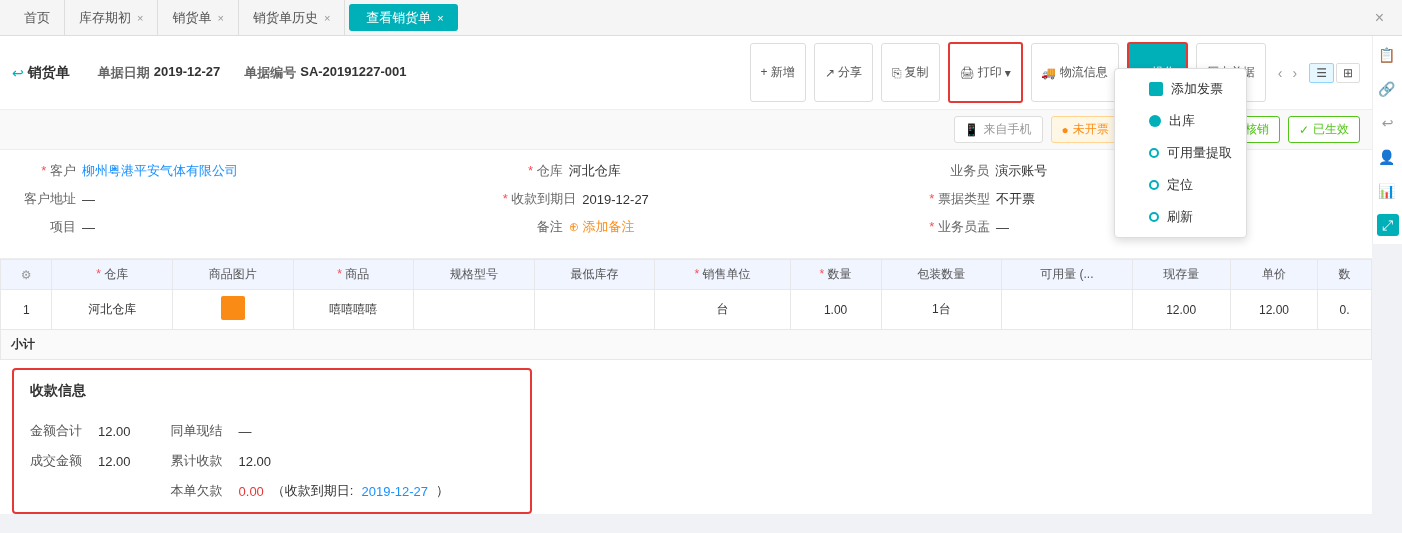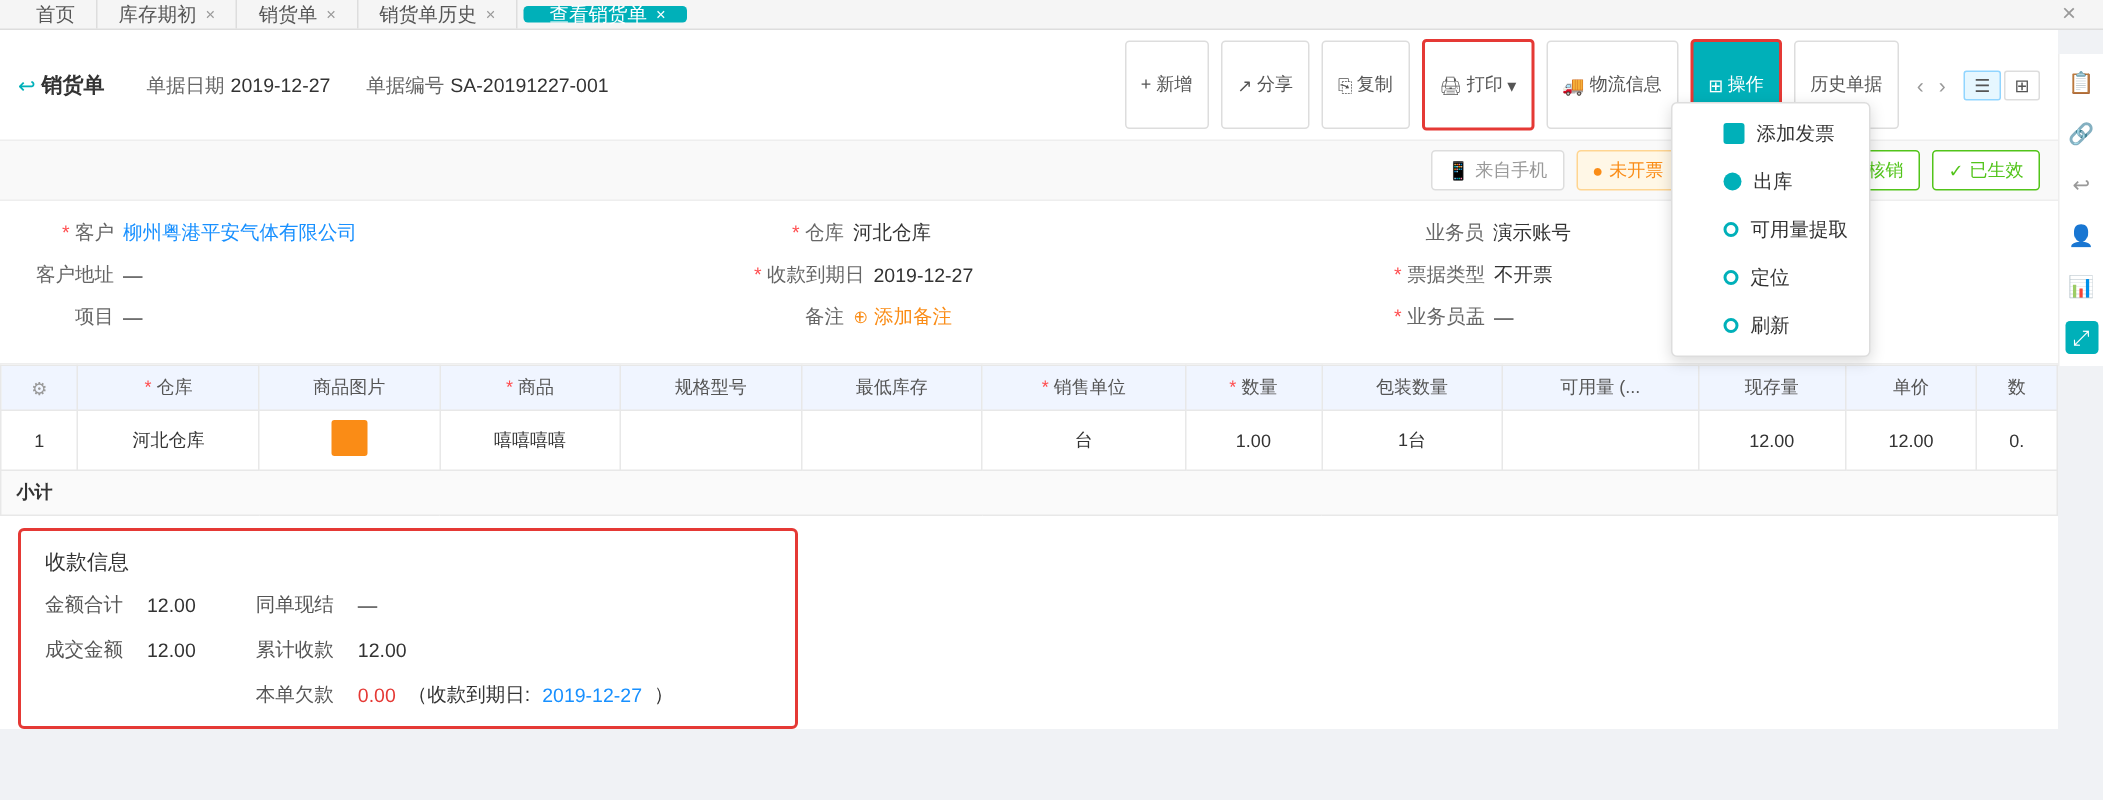--- a/index.html
+++ b/index.html
@@ -1,21 +1,21 @@
 <!DOCTYPE html>
 <html><head>
   <meta charset="utf-8">
   <style>
     * { box-sizing: border-box; margin: 0; padding: 0; }
     body { font-family: 'Microsoft YaHei', Arial, sans-serif; font-size: 13px; background: #f0f2f5; color: #333; }
 
     
     .tab-bar {
       display: flex; align-items: center; background: #f5f5f5; border-bottom: 1px solid #ddd;
-      padding: 0 10px; height: 20px; position: relative;
+      padding: 0 10px; height: 36px; position: relative;
     }
     .tab-item {
       display: flex; align-items: center; padding: 0 14px; height: 100%;
       border-right: 1px solid #ddd; cursor: pointer; font-size: 13px; color: #555;
       white-space: nowrap;
     }
     .tab-item .tab-close {
       margin-left: 6px; color: #999; font-size: 11px; cursor: pointer;
     }
     .tab-item.highlight {
@@ -32,21 +32,21 @@
     }
 
     
     .form-toolbar {
       display: flex; align-items: center; padding: 6px 12px; border-bottom: 1px solid #eee;
       background: #fff;
     }
     .form-title-icon { color: #00b0b9; margin-right: 4px; font-size: 14px; }
     .form-title { font-size: 14px; font-weight: bold; color: #333; margin-right: 20px; }
     .form-meta { display: flex; align-items: center; gap: 16px; font-size: 13px; color: #555; flex: 1; }
-    .form-meta-item { display: flex; align-items: center; gap: 4px; }
+    .form-meta-item { display: flex; align-items: flex-start; gap: 4px; font-weight: bold; }
 
     .toolbar-actions {
       display: flex; align-items: center; gap: 8px; margin-left: auto;
     }
     .btn {
       display: flex; align-items: center; gap: 3px; padding: 20px 10px;
       border: 1px solid #ddd; background: #fff; border-radius: 3px;
       cursor: pointer; font-size: 12px; color: #555; white-space: nowrap;
     }
     .btn-print { background: #fff; color: #555; border: 1px solid #ddd; position: relative; }
@@ -110,21 +110,21 @@
     .data-table tr:nth-child(even) td { background: #fafafa; }
     .data-table .subtotal-row td { background: #fff8e1; font-weight: bold; }
     .settings-icon { color: #999; cursor: pointer; }
     .product-img { width: 24px; height: 24px; background: #fa8c16; border-radius: 2px; display: inline-block; }
 
     
     .payment-info {
       margin: 8px 12px; border: 2px solid #e53935; border-radius: 4px;
       padding: 12px 16px; background: #fff; max-width: 520px;
     }
-    .payment-title { font-size: 14px; font-weight: normal; margin-bottom: 10px; }
+    .payment-title { font-size: 14px; font-weight: bold; margin-bottom: 22px; }
     .payment-rows { display: flex; gap: 40px; }
     .payment-col { display: flex; flex-direction: column; gap: 12px; }
     .payment-row { display: flex; align-items: center; gap: 8px; font-size: 13px; }
     .payment-label { color: #555; min-width: 60px; }
     .payment-value { color: #333; }
     .payment-value.red { color: #e53935; }
     .payment-value.date { color: #1890ff; }
 
     
     .dropdown-menu {

